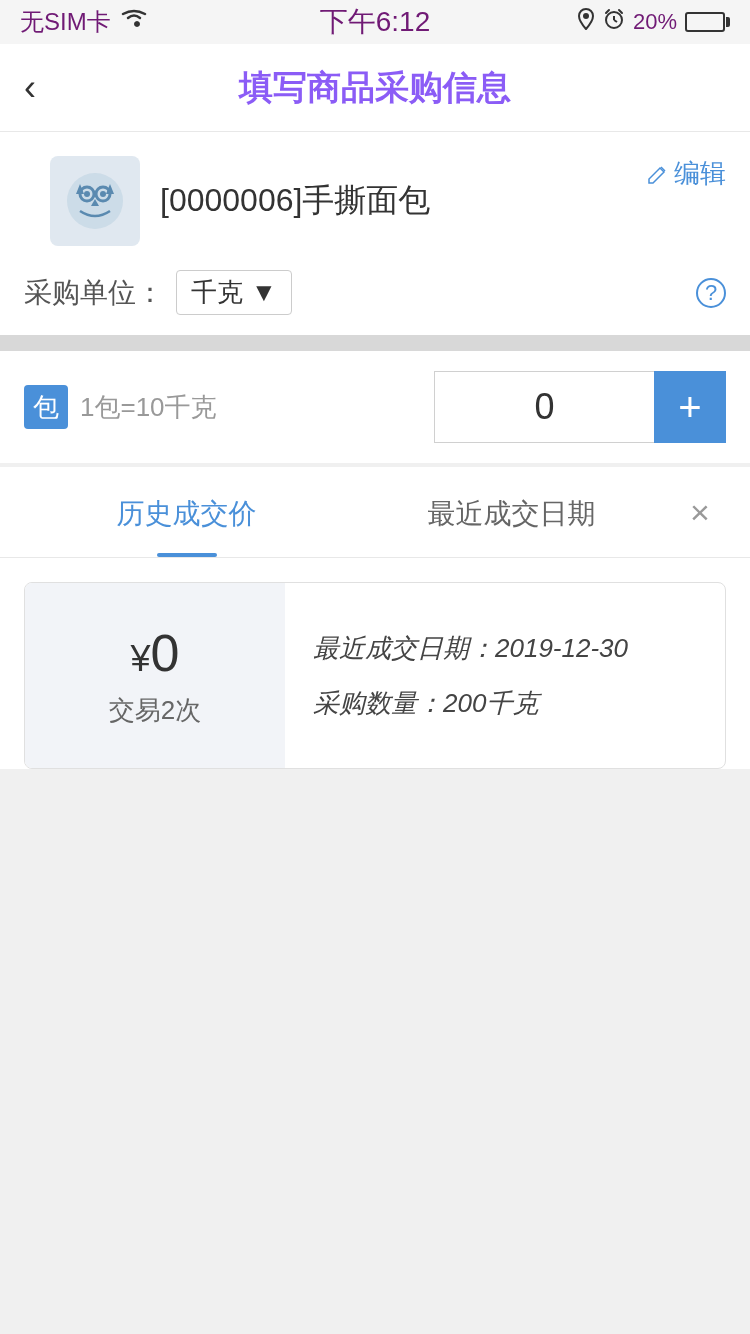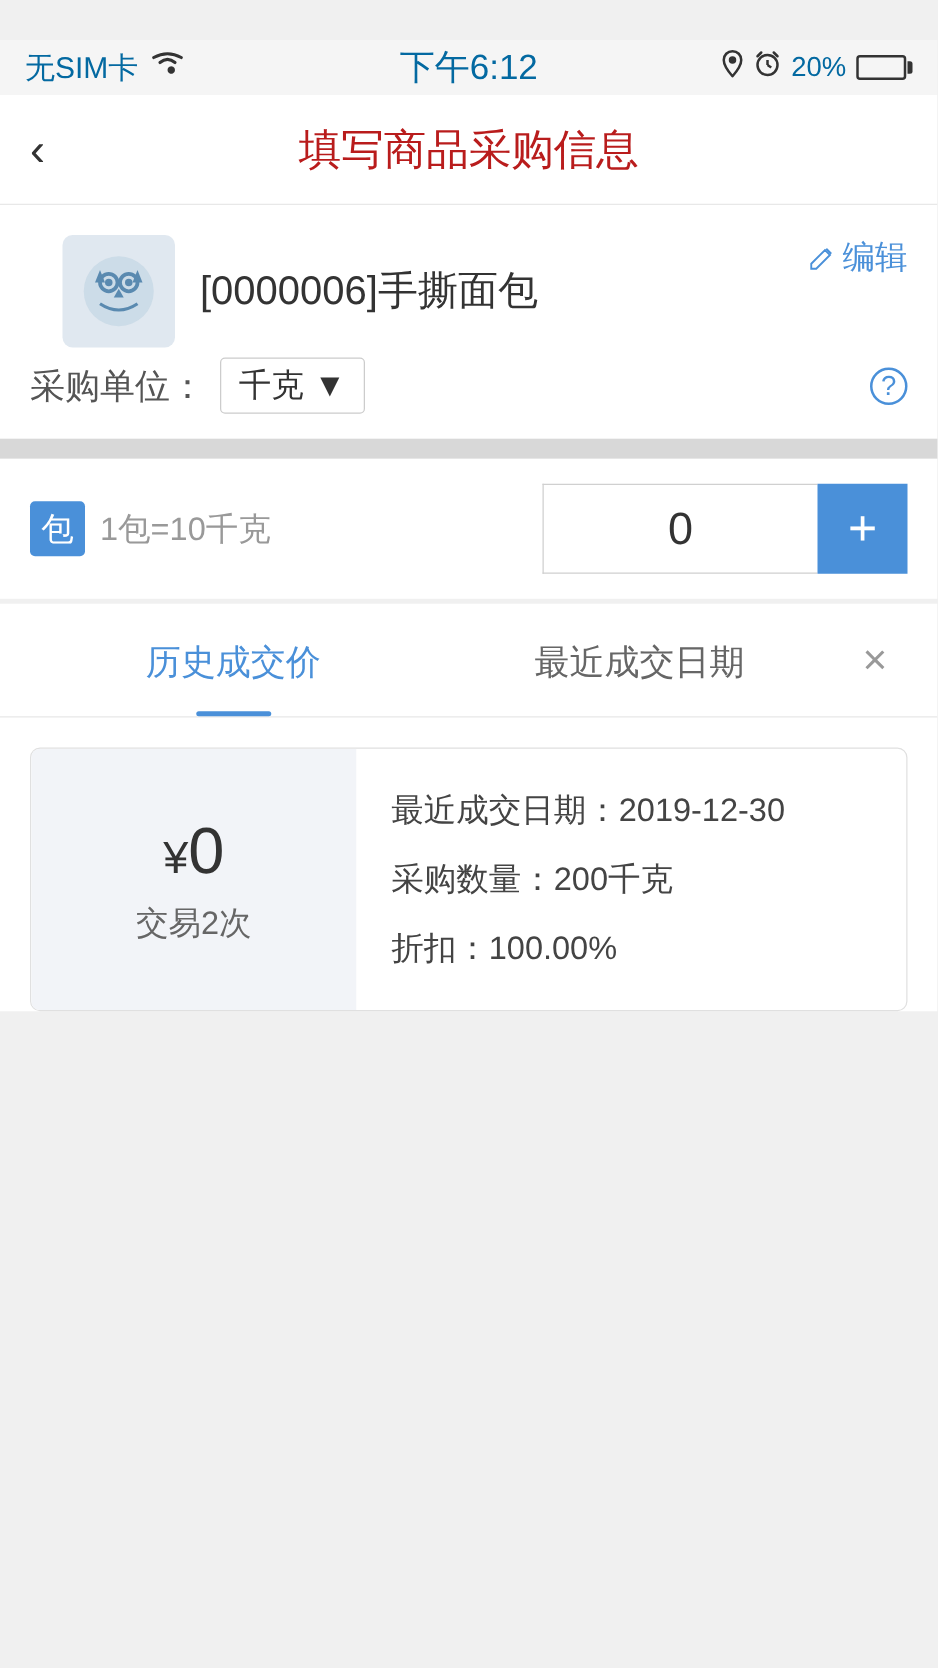--- a/index.html
+++ b/index.html
@@ -16,22 +16,21 @@
     
     .status-bar {
       width: 750px;
       height: 44px;
       background: #f5f5f5;
       display: flex;
       align-items: center;
       justify-content: space-between;
       padding: 0 20px;
       font-size: 24px;
-      color: #0369a1;
-      margin-top: 32px;
+      color: #701a75;
     }
     .status-left {
       display: flex;
       align-items: center;
       gap: 8px;
       font-size: 24px;
     }
     .status-center {
       font-size: 28px;
       font-weight: 500;
@@ -86,22 +85,22 @@
     }
     .nav-back {
       position: absolute;
       left: 24px;
       font-size: 36px;
       color: #333;
       cursor: pointer;
     }
     .nav-title {
       font-size: 34px;
-      font-weight: 400;
-      color: #b91c1c;
+      font-weight: 700;
+      color: #8b5cf6;
     }
 
     
     .product-section {
       background: #fff;
       padding: 24px 24px 20px 24px;
       margin-top: 0;
     }
     .product-header {
       display: flex;
@@ -142,21 +141,21 @@
       display: flex;
       align-items: center;
       gap: 4px;
       white-space: nowrap;
       cursor: pointer;
     }
     .product-unit-row {
       display: flex;
       align-items: center;
       justify-content: space-between;
-      margin-top: 8px;
+      margin-top: 24px;
     }
     .unit-label {
       font-size: 28px;
       color: #555;
     }
     .unit-selector {
       display: flex;
       align-items: center;
       border: 1px solid #ccc;
       border-radius: 4px;
@@ -340,20 +339,21 @@
       padding: 30px 28px;
       display: flex;
       flex-direction: column;
       gap: 16px;
       justify-content: center;
     }
     .detail-row {
       font-size: 26px;
       color: #444;
       line-height: 1.5;
+      font-style: italic;
     }
 
     
     .main-content {
       background: #f0f0f0;
       min-height: 700px;
     }
   </style>
 </head>
 <body>
@@ -470,18 +470,17 @@
   <div class="transaction-card">
     <div class="card-left">
       <div class="price-display">
         <span class="price-symbol">¥</span><span>0</span>
       </div>
       <div class="trade-count">交易2次</div>
     </div>
     <div class="card-right">
       <div class="detail-row">最近成交日期：2019-12-30</div>
       <div class="detail-row">采购数量：200千克</div>
-      <div class="detail-row">折扣：100.00%</div>
     </div>
   </div>
 </div>
 
 <div class="main-content"></div>
 
 </body></html>

